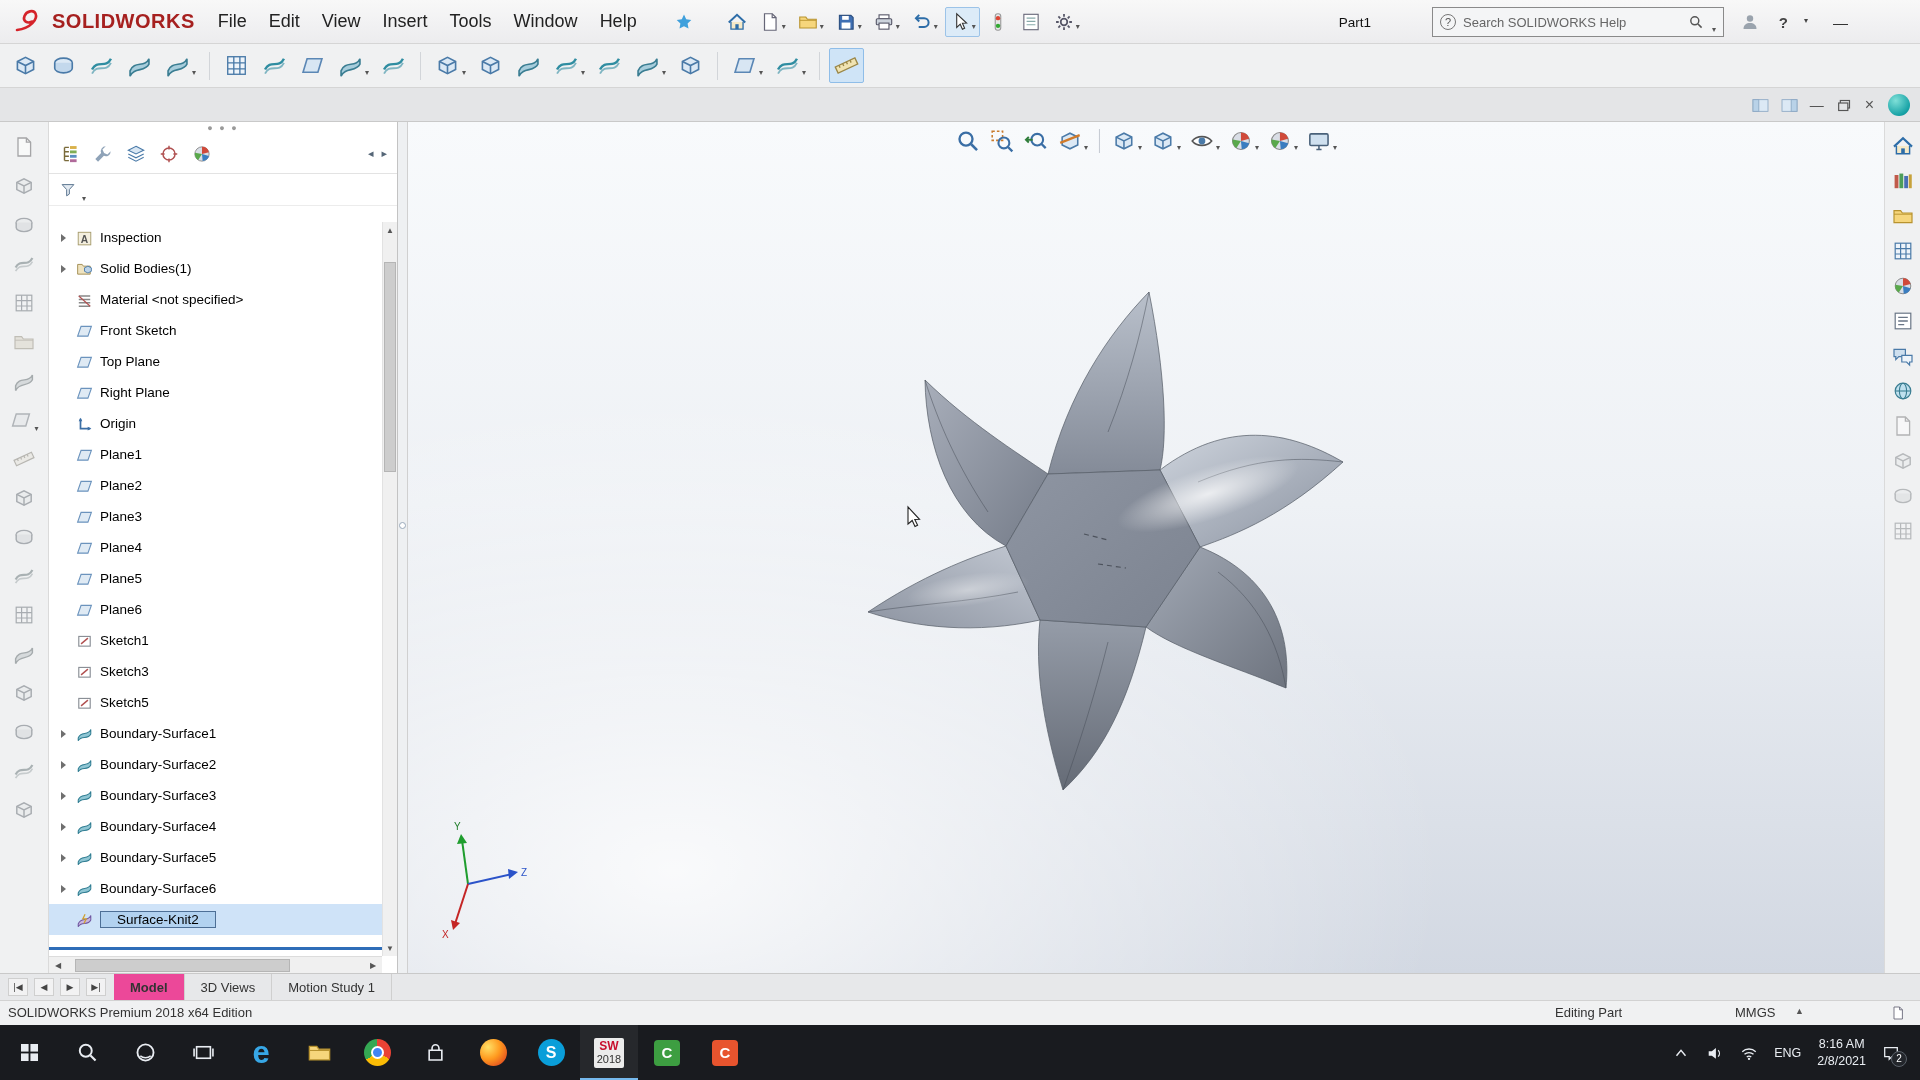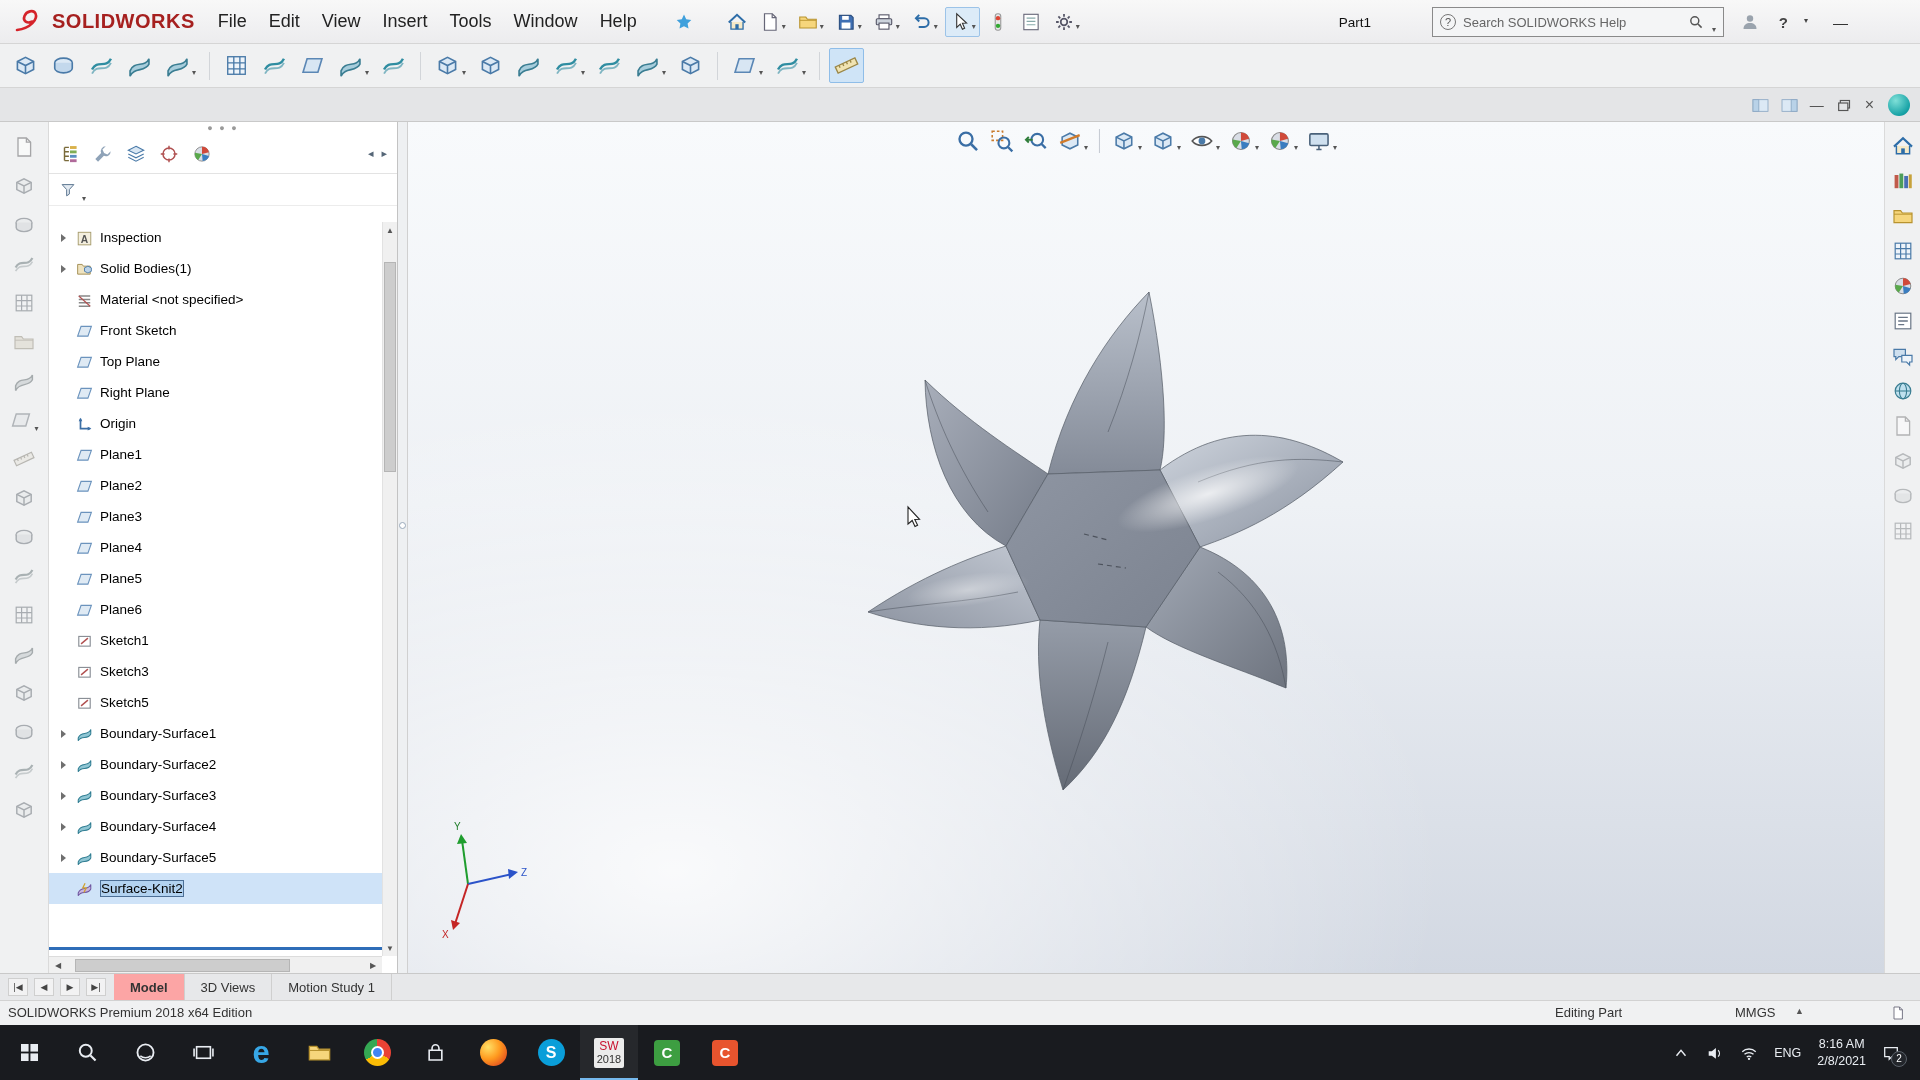--- a/index.html
+++ b/index.html
@@ -54,21 +54,21 @@
   #tp-filter{height:32px;display:flex;align-items:center;gap:4px;padding:0 10px;border-bottom:1px solid #ececec}
   #tp-filter svg{width:18px;height:18px}
   #tree{position:absolute;left:0;right:15px;top:100px}
   .trow{display:flex;align-items:center;height:31px;padding-left:12px;white-space:nowrap}
   .texp{width:15px;flex:none;display:flex;align-items:center}
   .texp i{width:0;height:0;border-top:4px solid transparent;border-bottom:4px solid transparent;border-left:5px solid #6f6f6f}
   .ti{width:18px;height:16px;margin-right:6px;flex:none}
   .ti svg{width:17px;height:16px}
   .lbl{font-size:13.5px;color:#000}
   .trow.sel{background:#cfe3f8}
-  .trow.sel .lbl{background:#b2d2f0;border:1px solid #4d6f96;padding:0 0}
+  .trow.sel .lbl{background:#b2d2f0;border:1px solid #4d6f96;padding:0 16px}
   #rollback{position:absolute;left:0;right:15px;top:825px;height:3px;background:#2f6db8}
   #tp-hscroll{position:absolute;left:0;right:15px;bottom:0;height:17px;background:#f0f0f0;border-top:1px solid #dcdcdc;display:flex;align-items:center}
   #tp-hscroll .sbtn{width:18px;text-align:center;font-size:8px;color:#555}
   #tp-hthumb{position:absolute;left:26px;width:215px;height:13px;top:2px;background:#cdcdcd;border:1px solid #b5b5b5}
   #tp-vscroll{position:absolute;right:0;top:100px;bottom:17px;width:15px;background:#f0f0f0;border-left:1px solid #e2e2e2}
   #tp-vscroll .sbtn{height:16px;display:flex;align-items:center;justify-content:center;font-size:8px;color:#555}
   #tp-vscroll .sbtn.bot{position:absolute;bottom:0;left:0;right:0}
   #tp-vthumb{position:absolute;left:1px;right:1px;top:40px;height:210px;background:#cdcdcd;border:1px solid #b5b5b5}
 
   
@@ -88,21 +88,21 @@
   
   #rightstrip{position:absolute;right:0;top:122px;width:36px;bottom:107px;background:#f0f1f2;border-left:1px solid #dadada;display:flex;flex-direction:column;align-items:center;padding-top:12px;gap:11px}
   .rp svg{width:24px;height:24px}
   .rp.faded svg{filter:grayscale(.9) opacity(.45)}
 
   
   #modeltabs{position:absolute;left:0;right:0;top:973px;height:27px;background:#e7e8ea;border-top:1px solid #c9c9c9;display:flex;align-items:stretch}
   #mt-nav{display:flex;align-items:center;padding:0 8px;gap:6px;color:#444;font-size:9px}
   .mt-nbtn{width:20px;height:18px;display:flex;align-items:center;justify-content:center;border:1px solid #cfcfcf;background:#f2f2f3}
   .mtab{padding:0 16px;display:flex;align-items:center;font-size:13px;color:#333;border-right:1px solid #cfcfcf}
-  .mtab.active{background:#fca5a5;font-weight:bold}
+  .mtab.active{background:#ec4899;font-weight:bold}
 
   
   #statusbar{position:absolute;left:0;right:0;top:1000px;height:25px;background:#f0f1f2;border-top:1px solid #d2d2d2;font-size:13px;color:#333}
   #sb-left{position:absolute;left:8px;top:4px}
   #sb-mode{position:absolute;left:1555px;top:4px}
   #sb-units{position:absolute;left:1735px;top:4px}
   #sb-caret{position:absolute;left:1795px;top:5px;font-size:9px;color:#555}
   #sb-icon{position:absolute;right:14px;top:3px}
 
   
@@ -111,21 +111,21 @@
   .tb-item svg{width:23px;height:23px}
   .tb-item.running{box-shadow:inset 0 -2px 0 #76b9ed;background:rgba(255,255,255,.06)}
   .edge-e{color:#37a7e6;font-size:31px;font-weight:bold;line-height:1}
   .chrome{width:27px;height:27px;border-radius:50%;background:conic-gradient(#ea4335 0 33%,#fbbc05 33% 66%,#34a853 66% 100%);position:relative}
   .chrome::after{content:"";position:absolute;inset:7px;border-radius:50%;background:#4286f5;border:2px solid #fff}
   .firefox{width:27px;height:27px;border-radius:50%;background:radial-gradient(circle at 30% 30%,#ffe066,#ff9a1f 45%,#e4551f 80%)}
   .skype{width:27px;height:27px;border-radius:50%;background:#0a9ed9;color:#fff;font-weight:bold;font-size:16px;display:flex;align-items:center;justify-content:center}
   .cbox{width:26px;height:26px;border-radius:4px;color:#fff;font-weight:bold;font-size:15px;display:flex;align-items:center;justify-content:center}
   .cgreen{background:#3d9e41}.cred{background:#e8542e}
   .swicon{width:30px;height:30px;background:#ececec;border-radius:2px;display:flex;flex-direction:column;align-items:center;justify-content:center}
-  .swicon .sw{color:#c8102e;font-weight:normal;font-size:12px;line-height:1.1}
+  .swicon .sw{color:#c8102e;font-weight:bold;font-size:12px;line-height:1.1}
   .swicon .yr{font-size:11px;color:#333;line-height:1}
   #tray{margin-left:auto;display:flex;align-items:center;gap:16px;padding-right:20px;font-size:12.5px}
   #tray svg{width:18px;height:18px}
   .dtime{text-align:center;line-height:1.3}
   #notif{position:relative}
   #notif .badge{position:absolute;right:-7px;bottom:-5px;width:16px;height:16px;border-radius:50%;background:#23262b;border:1px solid #596068;color:#fff;font-size:10px;display:flex;align-items:center;justify-content:center}
 </style>
 </head>
 <body>
 
@@ -757,20 +757,31 @@
       <div class="trow">
         <span class="texp">
           <i></i>
         </span>
         <span class="ti">
           <svg viewBox="0 0 14 14" style="width: 17px; height: 16px;">
             <path d="M1.5 10.5 C4 3.5 10 9.5 12.5 3 L12.5 7 C10 12.5 4 7.5 1.5 13 Z" fill="#8fc6d4" stroke="#2f7d92" stroke-width="0.9"></path>
           </svg>
         </span>
         <span class="lbl">Boundary-Surface5</span>
+      </div>
+      <div class="trow">
+        <span class="texp">
+          <i></i>
+        </span>
+        <span class="ti">
+          <svg viewBox="0 0 14 14" style="width: 17px; height: 16px;">
+            <path d="M1.5 10.5 C4 3.5 10 9.5 12.5 3 L12.5 7 C10 12.5 4 7.5 1.5 13 Z" fill="#8fc6d4" stroke="#2f7d92" stroke-width="0.9"></path>
+          </svg>
+        </span>
+        <span class="lbl">Boundary-Surface6</span>
       </div>
       <div class="trow sel">
         <span class="texp"></span>
         <span class="ti">
           <svg viewBox="0 0 14 14" style="width: 17px; height: 16px;">
             <path d="M1.5 10.5 C4 3.5 10 9.5 12.5 3 L12.5 7 C10 12.5 4 7.5 1.5 13 Z" fill="#c9b6e0" stroke="#6f56a0" stroke-width="0.9"></path>
             <path d="M7.5 2 l-2 4 h3 l-2 4" fill="none" stroke="#d0a030" stroke-width="1.1"></path>
           </svg>
         </span>
         <span class="lbl">Surface-Knit2</span>

